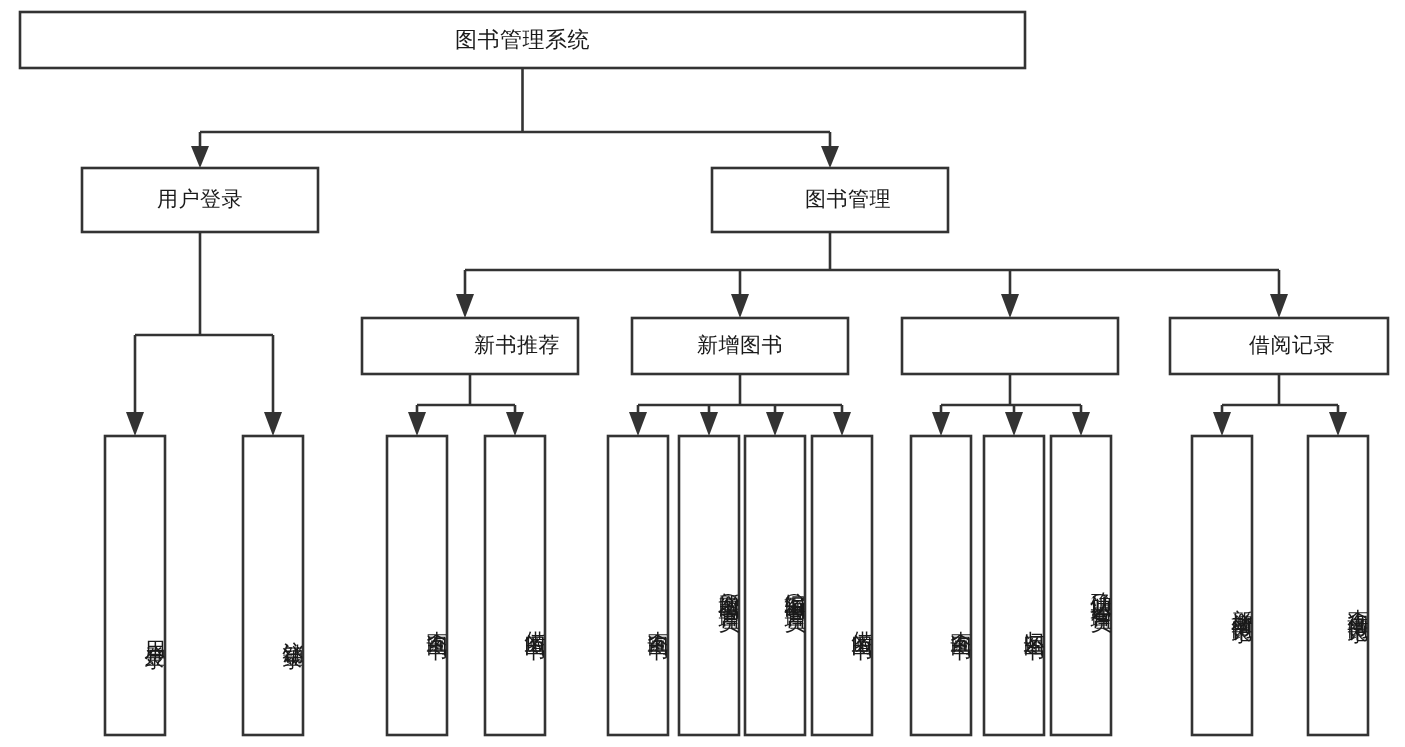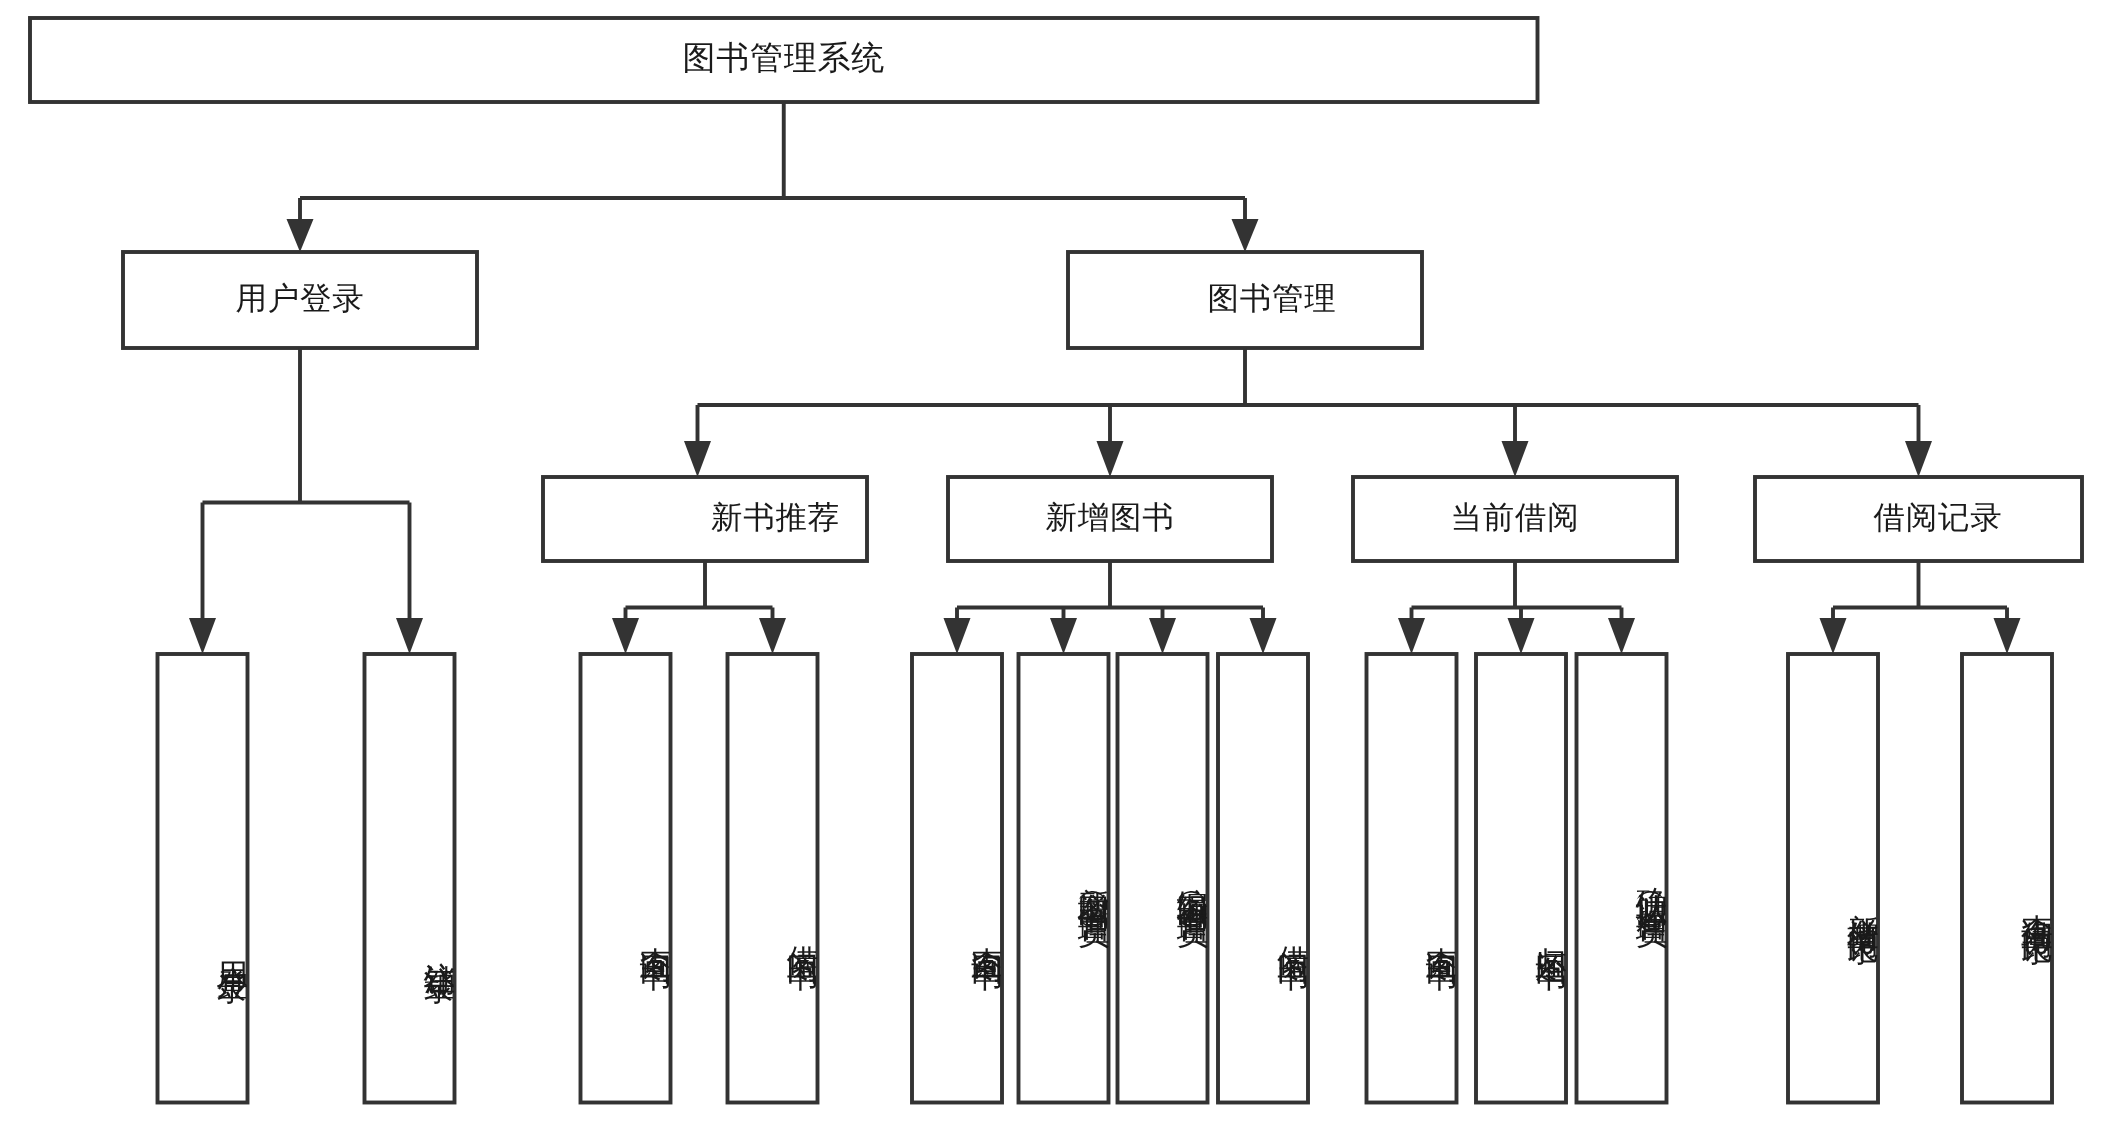--- a/index.html
+++ b/index.html
@@ -176,21 +176,20 @@
     <polygon class="arrow-head" points="1329,412 1347,412 1338,436"></polygon>
   </svg>
 
   <div class="node-label-h title" style="left:20px; top:12px; width:1005px; height:56px;">图书管理系统</div>
 
   <div class="node-label-h" style="left:82px; top:168px; width:236px; height:64px;">用户登录</div>
   <div class="node-label-h" style="left:712px; top:168px; width:272px; height:64px;">图书管理</div>
 
   <div class="node-label-h" style="left:362px; top:318px; width:224px; height:56px;margin-left:43px;">新书推荐</div>
   <div class="node-label-h" style="left:632px; top:318px; width:216px; height:56px;">新增图书</div>
-  <div class="node-label-h" style="left:902px; top:318px; width:216px; height:56px;">当前借阅</div>
   <div class="node-label-h" style="left:1170px; top:318px; width:218px; height:56px;padding-left:13px;">借阅记录</div>
 
   <div class="node-label-v" style="left:105px; top:524px; width:60px; height:211px;">用户登录</div>
   <div class="node-label-v" style="left:243px; top:524px; width:60px; height:211px;">注销登录</div>
 
   <div class="node-label-v" style="left:387px; top:504px; width:60px; height:231px;">查询图书</div>
   <div class="node-label-v" style="left:485px; top:504px; width:60px; height:231px;">借阅图书</div>
 
   <div class="node-label-v" style="left:608px; top:504px; width:60px; height:231px;">查询图书</div>
   <div class="node-label-v" style="left:679px; top:442px; width:60px; height:293px;">新增图书（管理员）</div>

